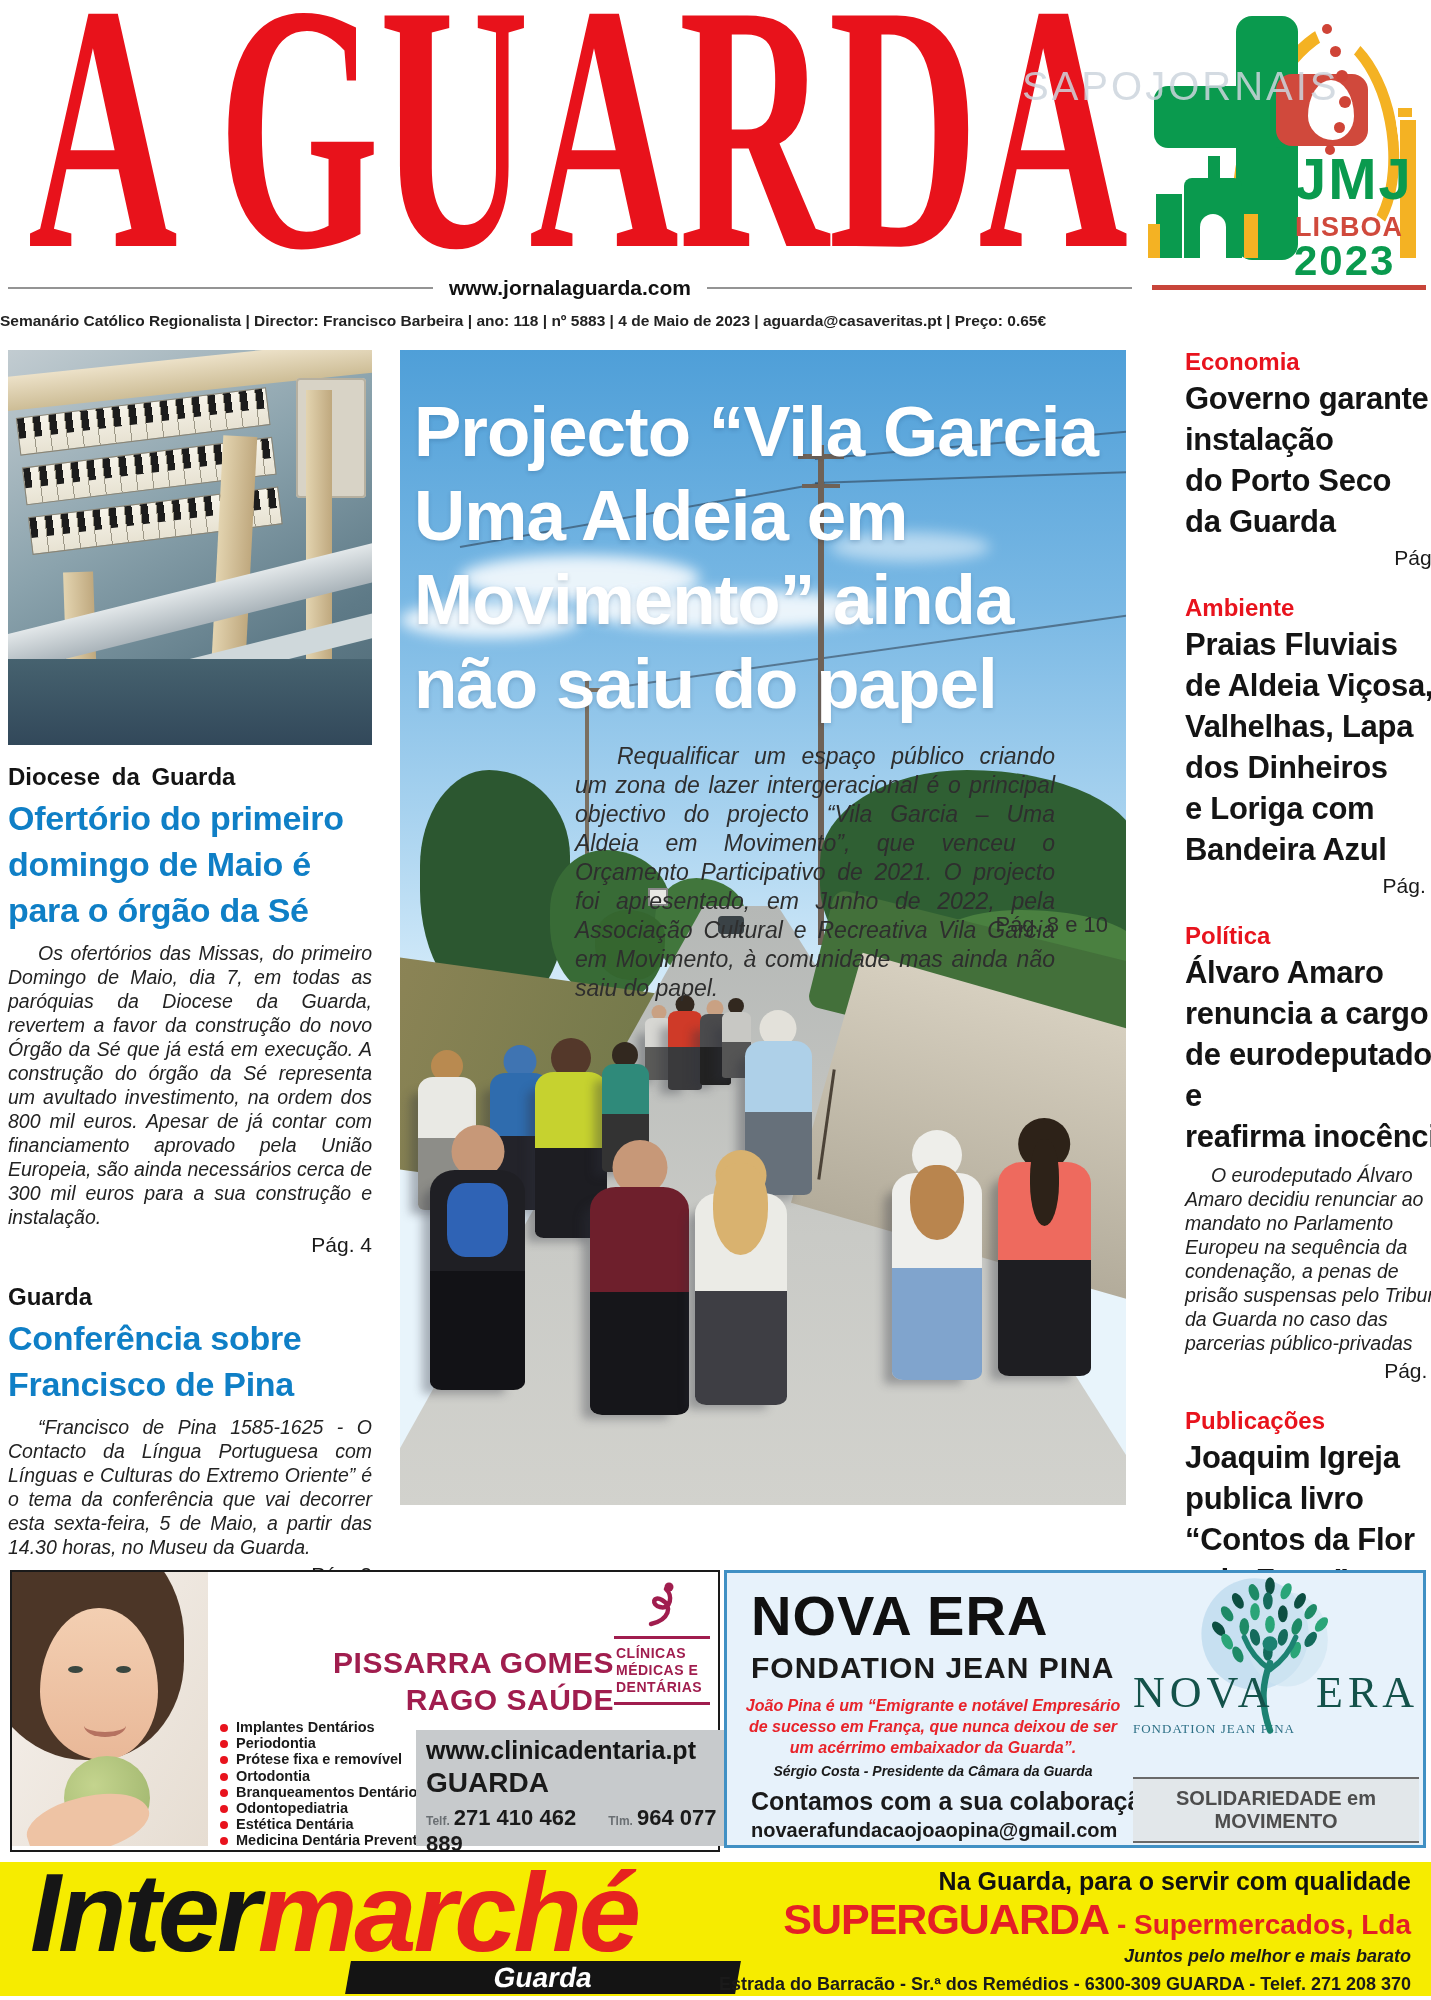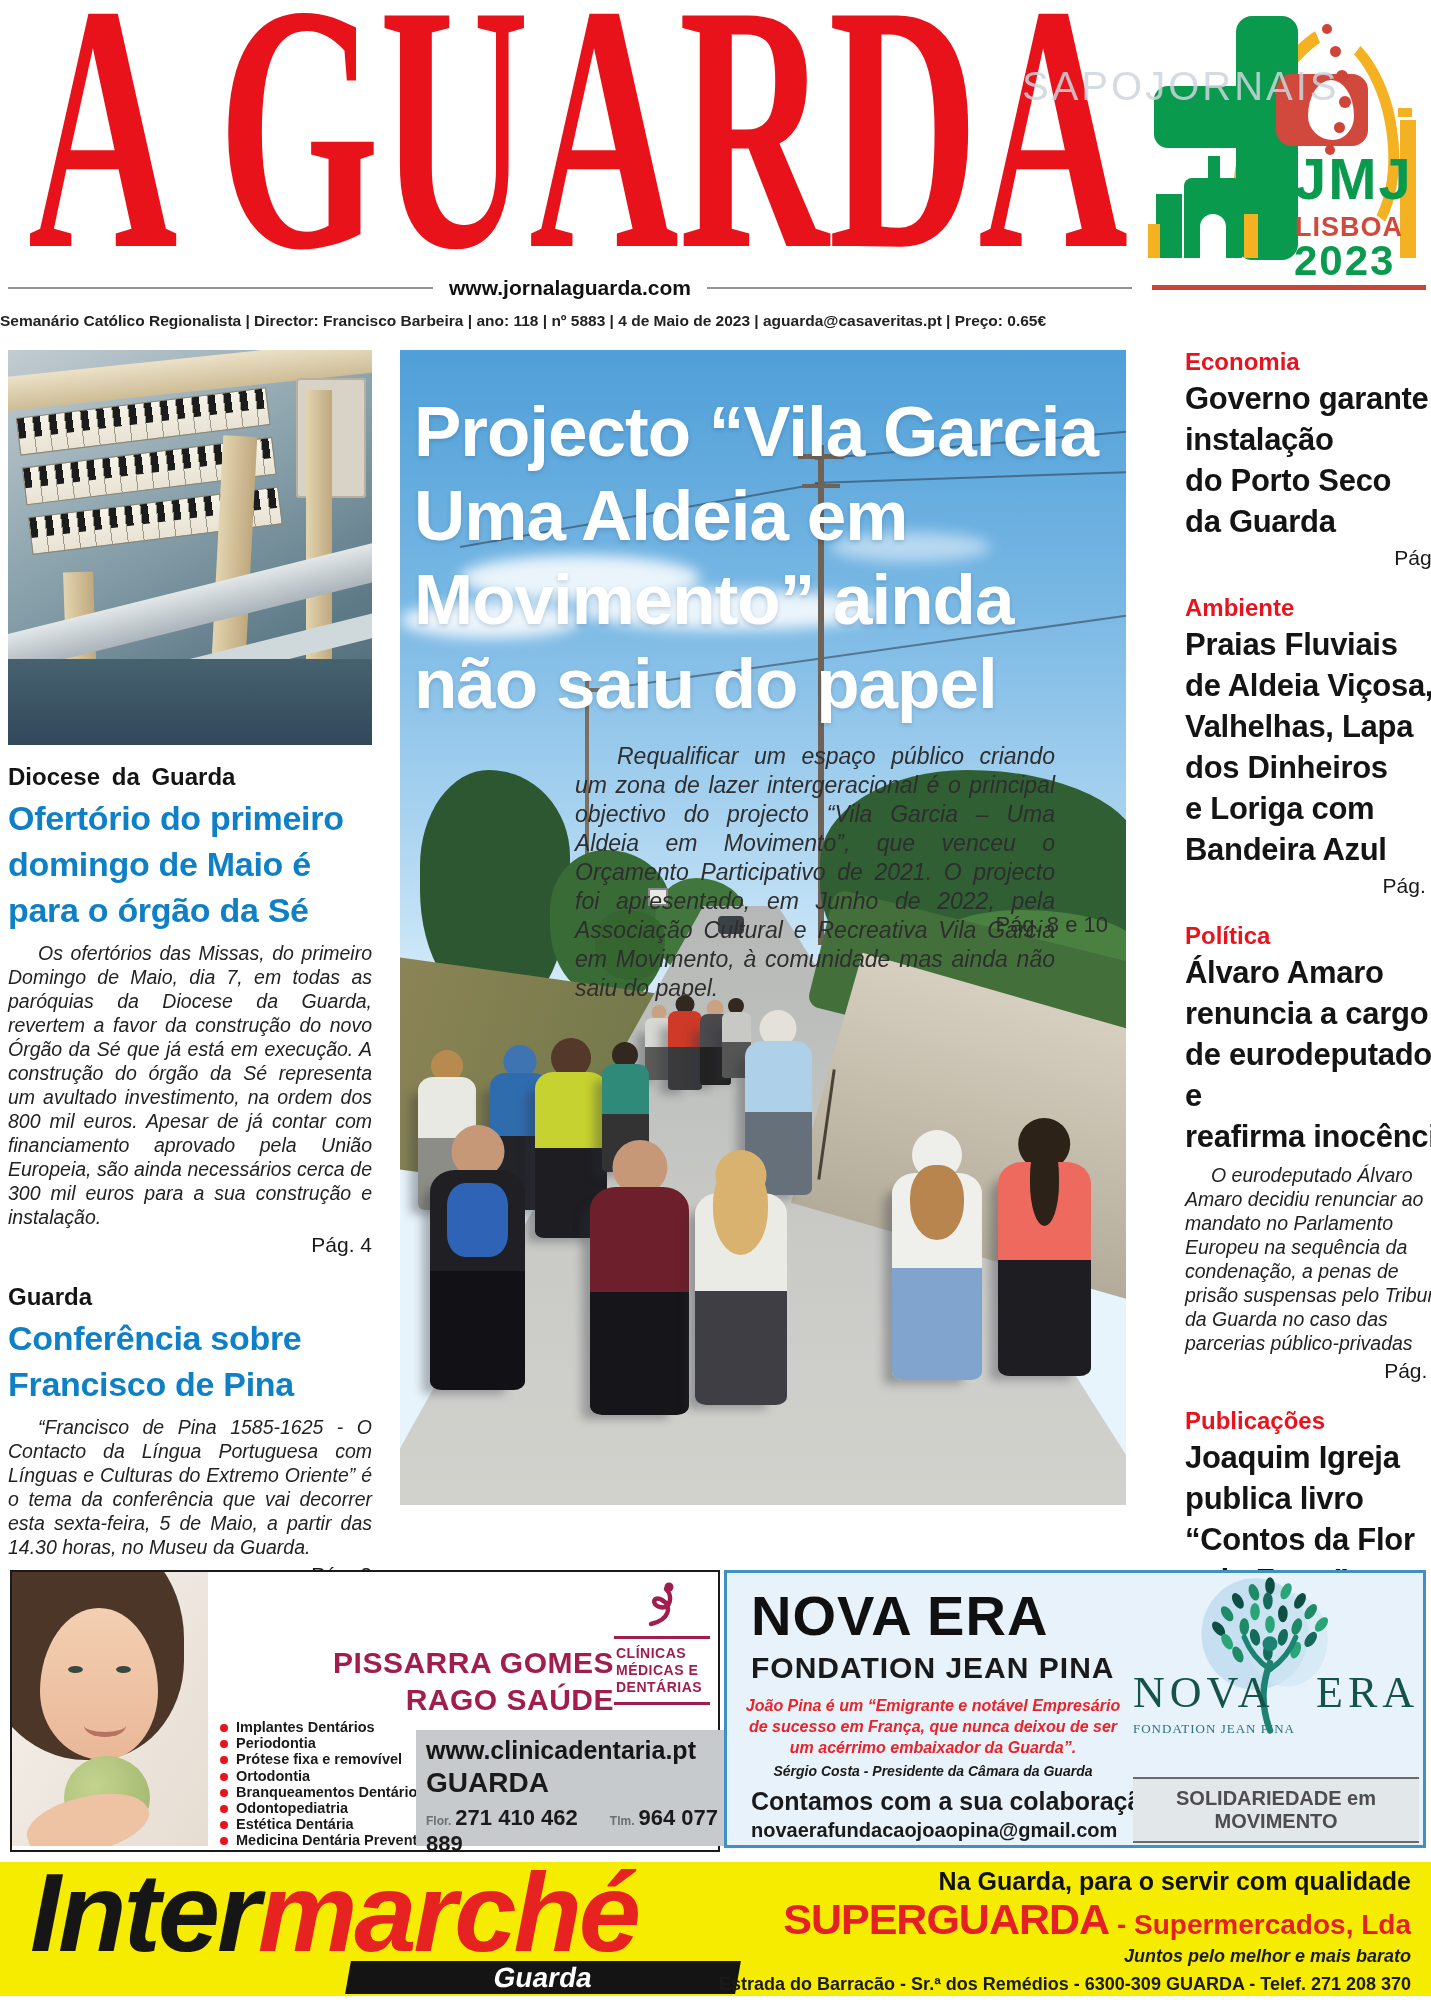--- a/index.html
+++ b/index.html
@@ -380,21 +380,21 @@
     <li>Ortodontia</li>
     <li>Branqueamentos Dentários</li>
     <li>Odontopediatria</li>
     <li>Estética Dentária</li>
     <li>Medicina Dentária Preventiva</li>
   </ul>
   <div class="abs cbox">
     <div class="w">www.clinicadentaria.pt</div>
     <div class="g">GUARDA</div>
     <div class="ph">
-      <span class="lbl">Flor.</span><span>271 410 462</span><span class="sp"></span>
+      <span class="lbl">Telf.</span><span>271 410 462</span><span class="sp"></span>
       <span class="lbl">Tlm.</span><span>964 077 889</span>
     </div>
   </div>
 </aside>
 
 <aside class="ad-ne">
   <div class="abs ne-title">NOVA ERA</div>
   <div class="abs ne-sub">FONDATION JEAN PINA</div>
   <div class="abs ne-quote">João Pina é um “Emigrante e notável Empresário de sucesso em França, que nunca deixou de ser um acérrimo embaixador da Guarda”.</div>
   <div class="abs ne-author">Sérgio Costa -  Presidente da Câmara da Guarda</div>

